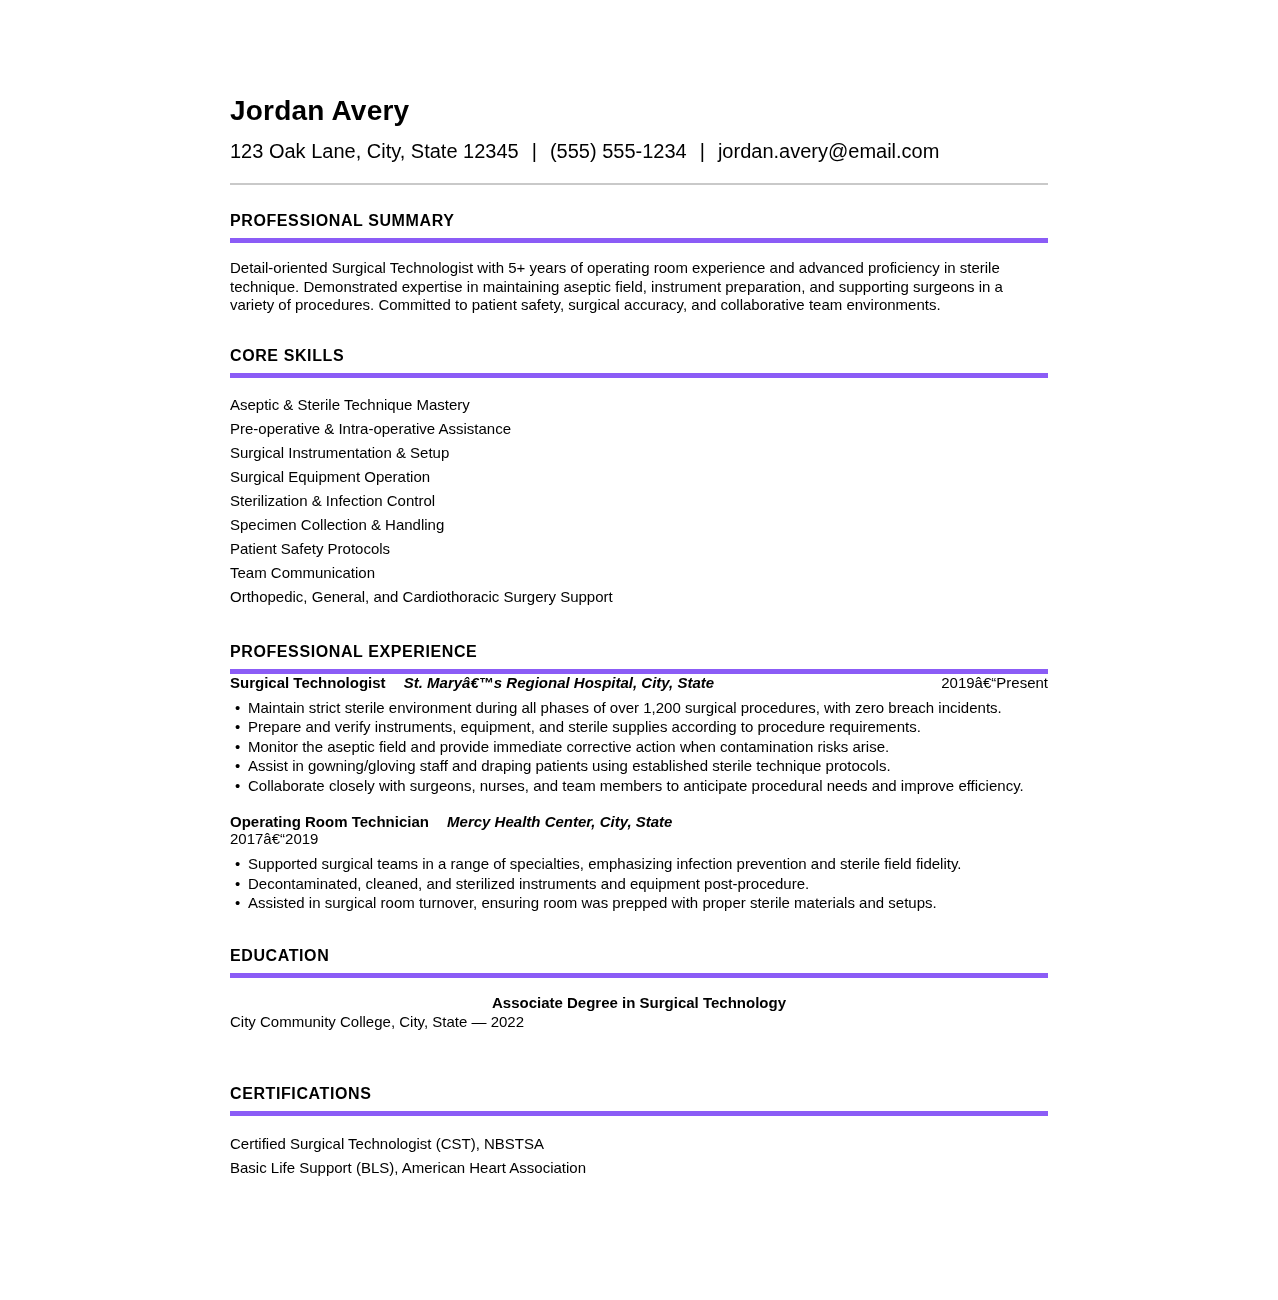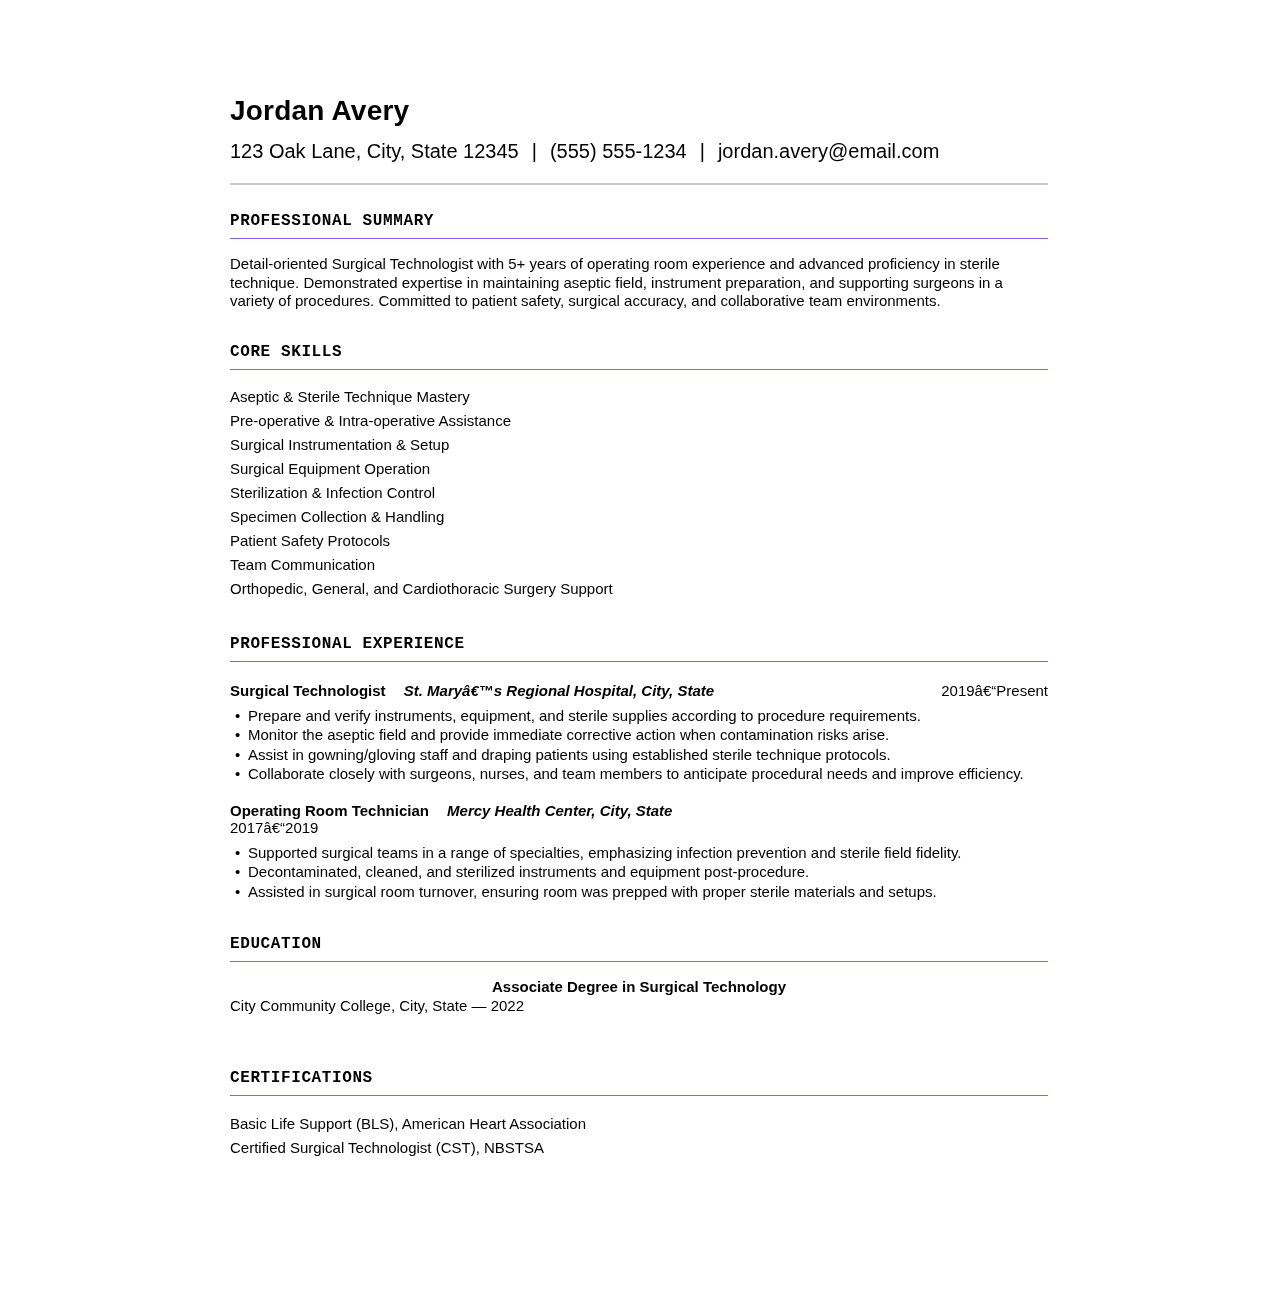--- a/index.html
+++ b/index.html
@@ -28,40 +28,39 @@
   .contact .sep { margin: 0 13px; }
   .top-rule { margin-top: 20px; border-top: 2px solid #c9c9c9; height: 0; }
 
   
   h2 {
     margin: 0;
     font-size: 16px;
     font-weight: bold;
     letter-spacing: 0.6px;
     padding-bottom: 8px;
-    border-bottom: 1px solid #8b5cf6;
-    font-family: Liberation Mono, monospace;
+    border-bottom: 5px solid #8b5cf6;
   }
   section.summary { margin-top: 27px; }
   section.skills { margin-top: 32px; }
   section.experience { margin-top: 34px; }
   section.education { margin-top: 34px; }
   section.certifications { margin-top: 54px; }
 
   .summary p { margin: 16px 0 0 0; line-height: 18.5px; }
 
   ul { list-style: none; margin: 0; padding: 0; }
   .skills ul { margin-top: 15px; }
   .skills li { line-height: 24px; }
 
   .job-head {
     display: flex;
     justify-content: space-between;
     align-items: baseline;
-    margin-top: 20px;
+    margin-top: 0;
   }
   .job2 .job-head { margin-top: 18px; flex-direction: column; }
   .job-title { font-weight: bold; }
   .job-company { font-weight: bold; font-style: italic; margin-left: 14px; }
   .job-dates { font-weight: normal; white-space: nowrap; text-align: center; }
   ul.bullets { margin-top: 8px; }
   .bullets li { position: relative; padding-left: 18px; line-height: 18.5px; margin-top: 1px; }
   .bullets li::before { content: "\2022"; position: absolute; left: 5px; }
 
   .education .degree { font-weight: bold; margin-top: 15px; line-height: 19px; text-align: center; }
@@ -108,20 +107,21 @@
 
     <div class="job job1">
       <div class="job-head">
         <div class="job-left">
           <span class="job-title">Surgical Technologist</span>
           <span class="job-company">St. Maryâ€™s Regional Hospital, City, State</span>
         </div>
         <span class="job-dates">2019â€“Present</span>
       </div>
       <ul class="bullets">
+        <li>Maintain strict sterile environment during all phases of over 1,200 surgical procedures, with zero breach incidents.</li>
         <li>Prepare and verify instruments, equipment, and sterile supplies according to procedure requirements.</li>
         <li>Monitor the aseptic field and provide immediate corrective action when contamination risks arise.</li>
         <li>Assist in gowning/gloving staff and draping patients using established sterile technique protocols.</li>
         <li>Collaborate closely with surgeons, nurses, and team members to anticipate procedural needs and improve efficiency.</li>
       </ul>
     </div>
 
     <div class="job job2">
       <div class="job-head">
         <div class="job-left">
@@ -140,18 +140,18 @@
 
   <section class="education">
     <h2>EDUCATION</h2>
     <div class="degree">Associate Degree in Surgical Technology</div>
     <div class="school">City Community College, City, State — 2022</div>
   </section>
 
   <section class="certifications">
     <h2>CERTIFICATIONS</h2>
     <ul>
+      <li>Certified Surgical Technologist (CST), NBSTSA</li>
       <li>Basic Life Support (BLS), American Heart Association</li>
-      <li>Certified Surgical Technologist (CST), NBSTSA</li>
     </ul>
   </section>
 
 </div>
 
 </body></html>

